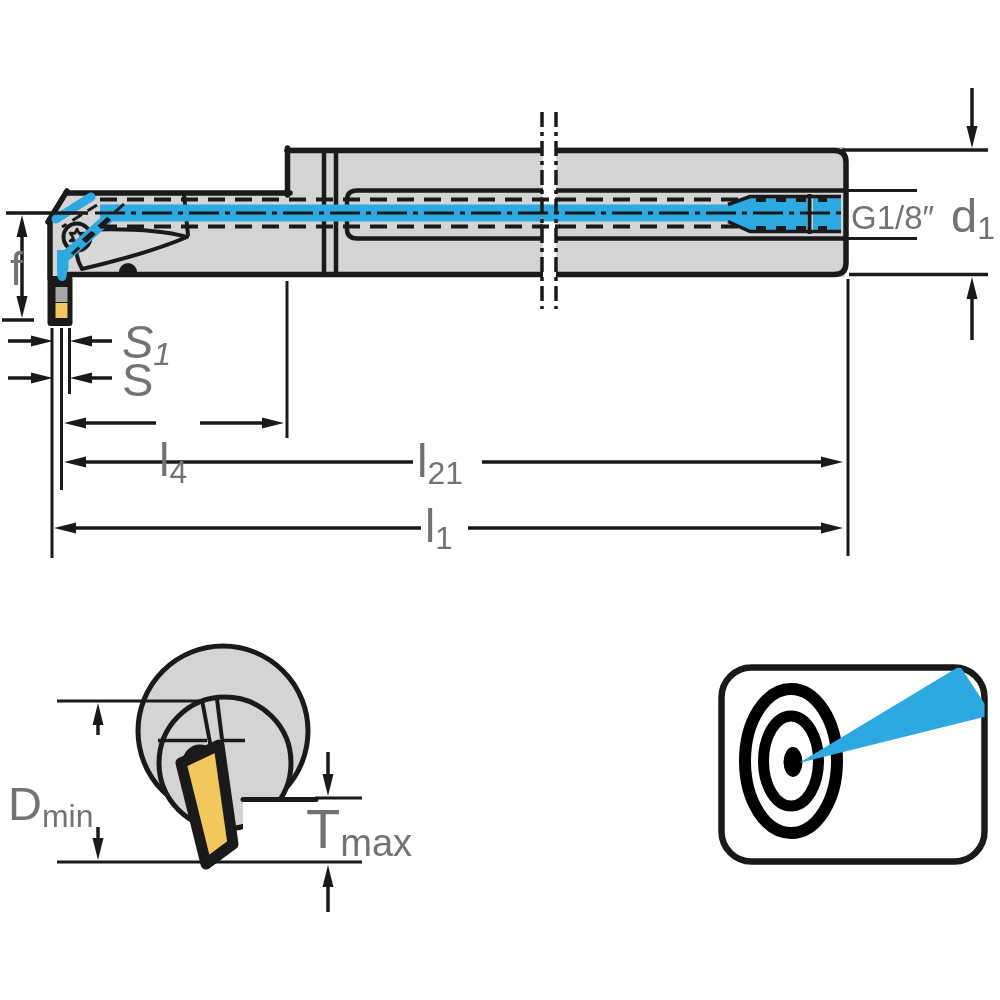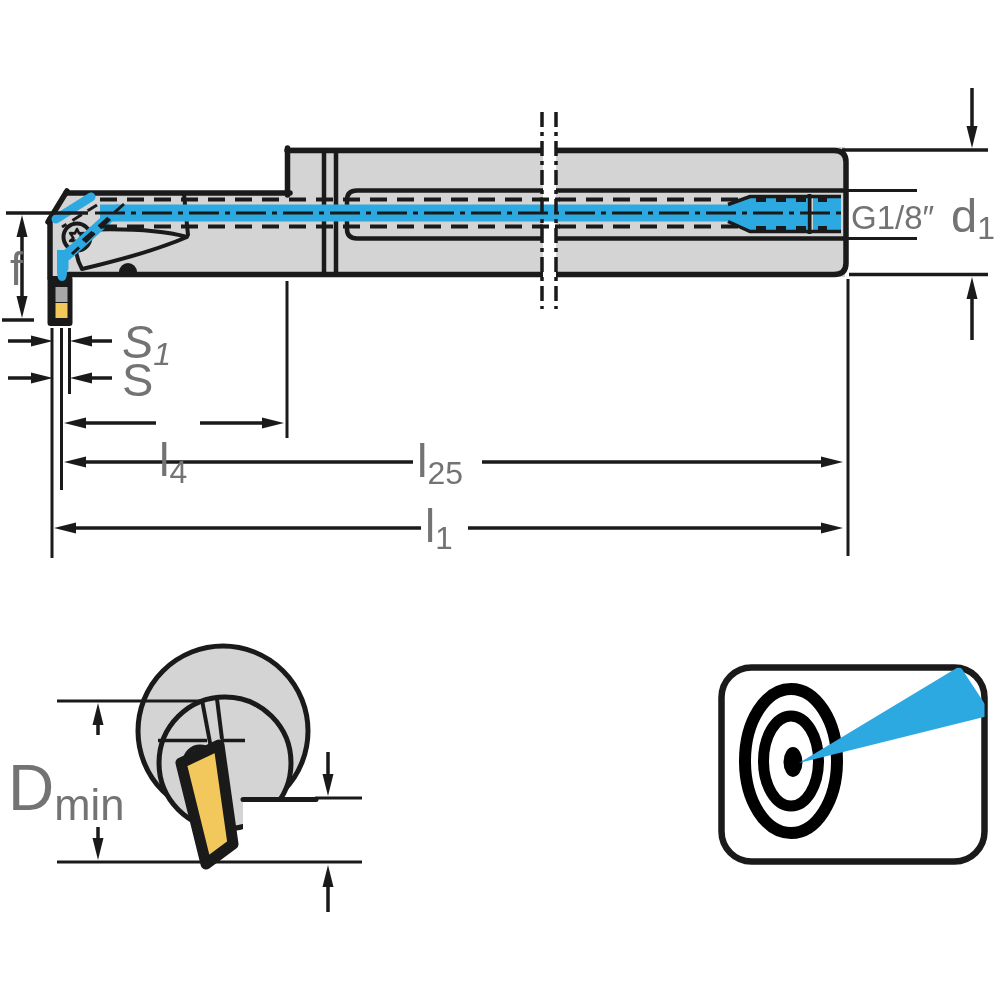--- a/index.html
+++ b/index.html
@@ -200,24 +200,25 @@
 </svg>
 
 <div class="lbl" style="left:10px;top:246px;font-size:46px;"><span>f</span><sub></sub></div>
 
 <div class="lbl" style="left:122px;top:318px;font-size:47px;font-style:italic;"><span>S</span><sub>1</sub></div>
 
 <div class="lbl" style="left:122px;top:356px;font-size:47px;"><span>S</span><sub></sub></div>
 
 <div class="lbl" style="left:159px;top:396px;font-size:47px;margin-top:40px;"><span>l</span><sub>4</sub></div>
 
-<div class="lbl" style="left:417px;top:437px;font-size:47px;"><span>l</span><sub>25</sub></div>
+<div class="lbl" style="left:417px;top:437px;font-size:47px;"><span>l</span><sub>21</sub></div>
 
 <div class="lbl" style="left:425px;top:503px;font-size:46px;"><span>l</span><sub>1</sub></div>
 
 <div class="lbl" style="left:851px;top:201px;font-size:33px;"><span>G1/8″</span><sub></sub></div>
 
 <div class="lbl" style="left:951px;top:192px;font-size:47px;text-align:right;"><span>d</span><sub>1</sub></div>
 
-<div class="lbl" style="left:8px;top:756px;font-size:64px;"><span>D</span><sub>min</sub></div>
-
+<div class="lbl" style="left:8px;top:780px;font-size:47px;"><span>D</span><sub>min</sub></div>
+
+<div class="lbl" style="left:306px;top:801px;font-size:56px;"><span>T</span><sub>max</sub></div>
 
 </div>
 
 </body></html>

